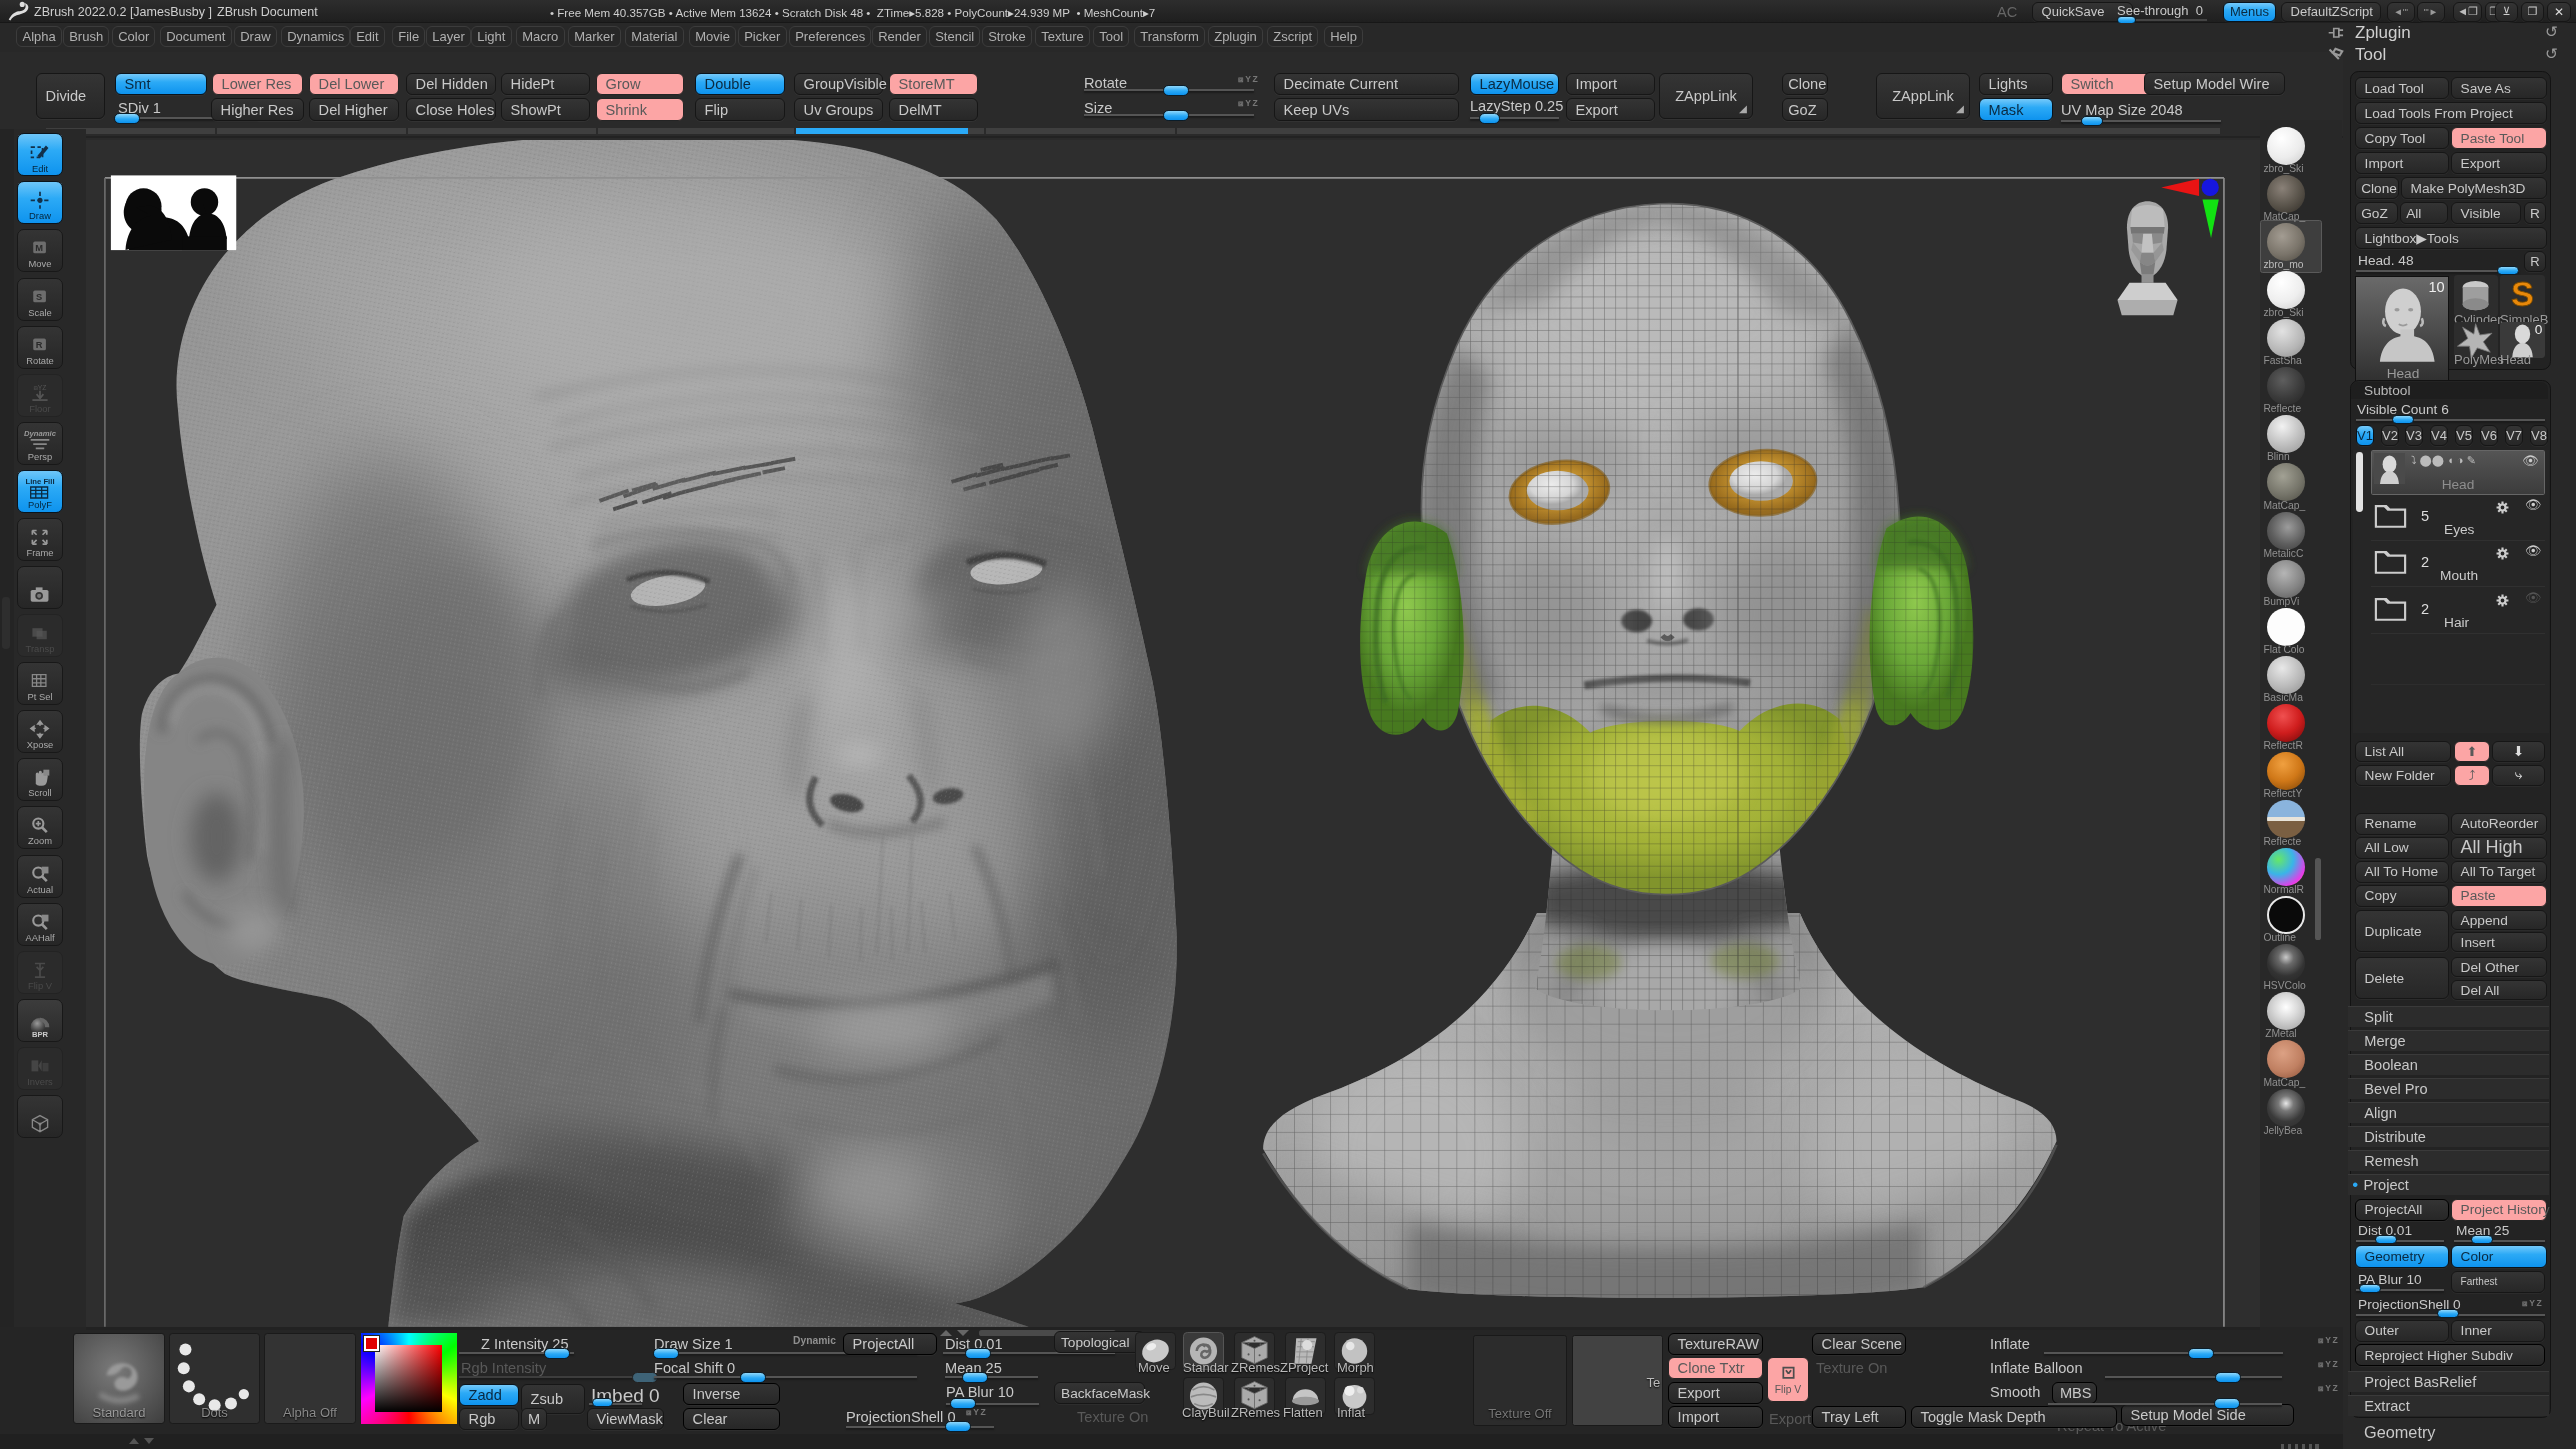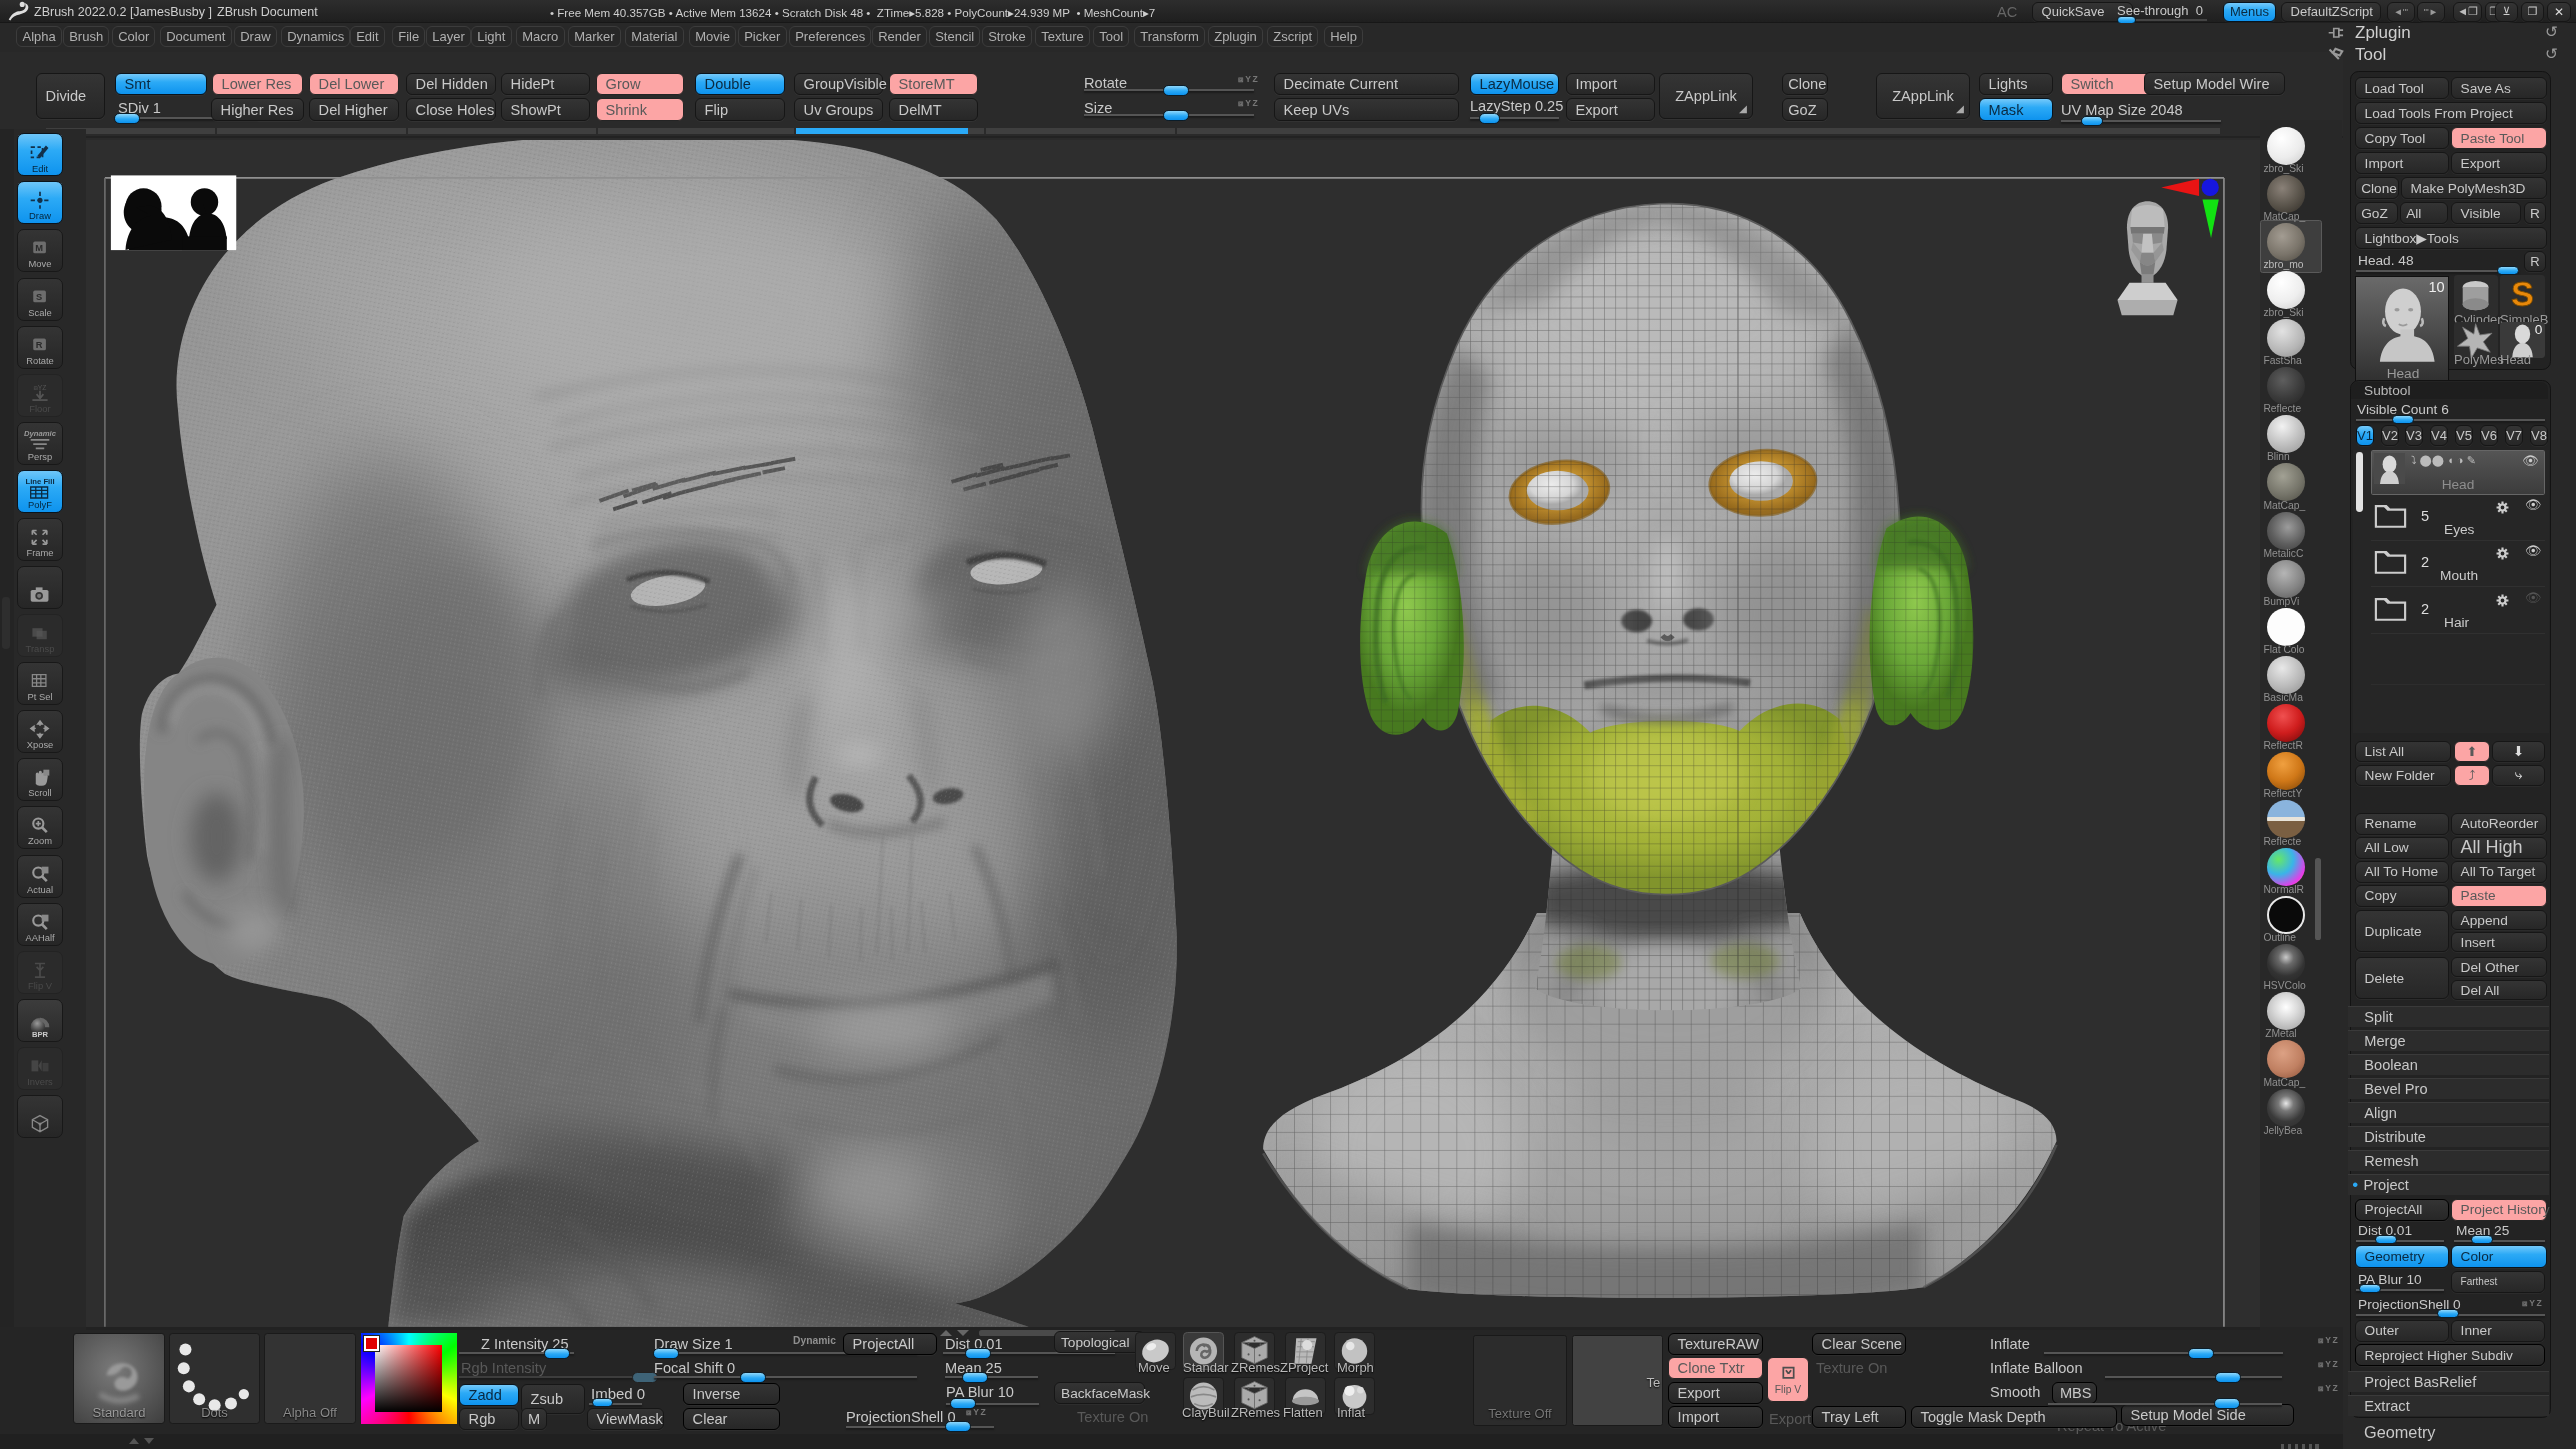--- a/index.html
+++ b/index.html
@@ -860,21 +860,21 @@
 <div class="abs" style="left:364px;top:9.4px;width:14.6px;height:14.6px;background:#e00000;border:2.6px solid #fff;outline:1.7px solid #222"></div>
 
 <div class="lbl" style="left:481px;top:8.6px;font-size:14.6px">Z Intensity 25</div>
 <div class="trk" style="left:459px;top:25px;width:115px"></div>
 <div class="hdl" style="left:544px;top:20.6px"></div>
 <div class="lbl dim" style="left:461px;top:33px;font-size:14.6px">Rgb Intensity</div>
 <div class="trk" style="left:459px;top:49px;width:196px;background:#3d3d3d"></div>
 <div class="hdl" style="left:632px;top:45px;background:#3e6377;border-color:#222"></div>
 <div class="btn blue" style="left:459px;top:57px;width:60px;height:21.5px">Zadd</div>
 <div class="btn" style="left:521px;top:57px;width:64px;height:30px">Zsub</div>
-<div class="lbl" style="left:591px;top:58px;font-size:15px">Imbed 0</div>
+<div class="lbl" style="left:591px;top:58px;font-size:19px">Imbed 0</div>
 <div class="trk" style="left:589px;top:76px;width:53px"></div>
 <div class="hdl" style="left:592px;top:71px;width:20.6px;height:9.4px"></div>
 <div class="btn" style="left:683px;top:56px;width:97px;height:22px;border-color:#000">Inverse</div>
 <div class="btn" style="left:459px;top:81px;width:60px;height:21.5px">Rgb</div>
 <div class="btn" style="left:521px;top:81px;width:26px;height:21.5px;padding:0 6px">M</div>
 <div class="btn" style="left:587px;top:81px;width:77px;height:21.5px">ViewMask</div>
 <div class="btn" style="left:683px;top:81px;width:97px;height:21.5px;border-color:#000">Clear</div>
 
 <div class="lbl" style="left:654px;top:8.6px;font-size:14.6px">Draw Size 1</div>
 <div class="lbl" style="left:793px;top:7.7px;font-size:10.3px;font-weight:bold;color:#8f8f8f">Dynamic</div>

